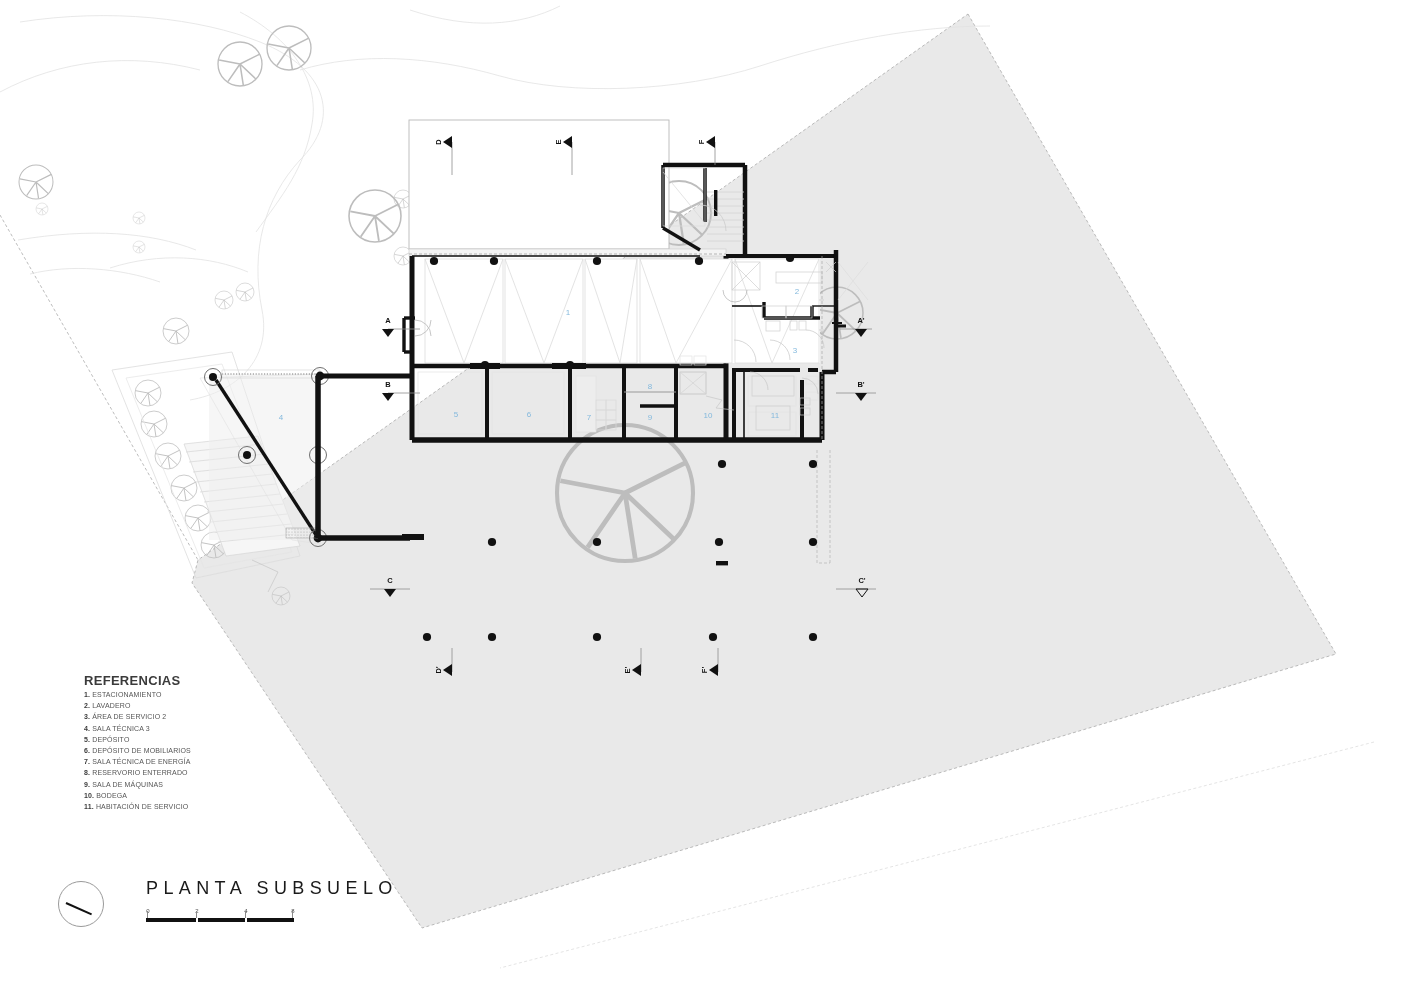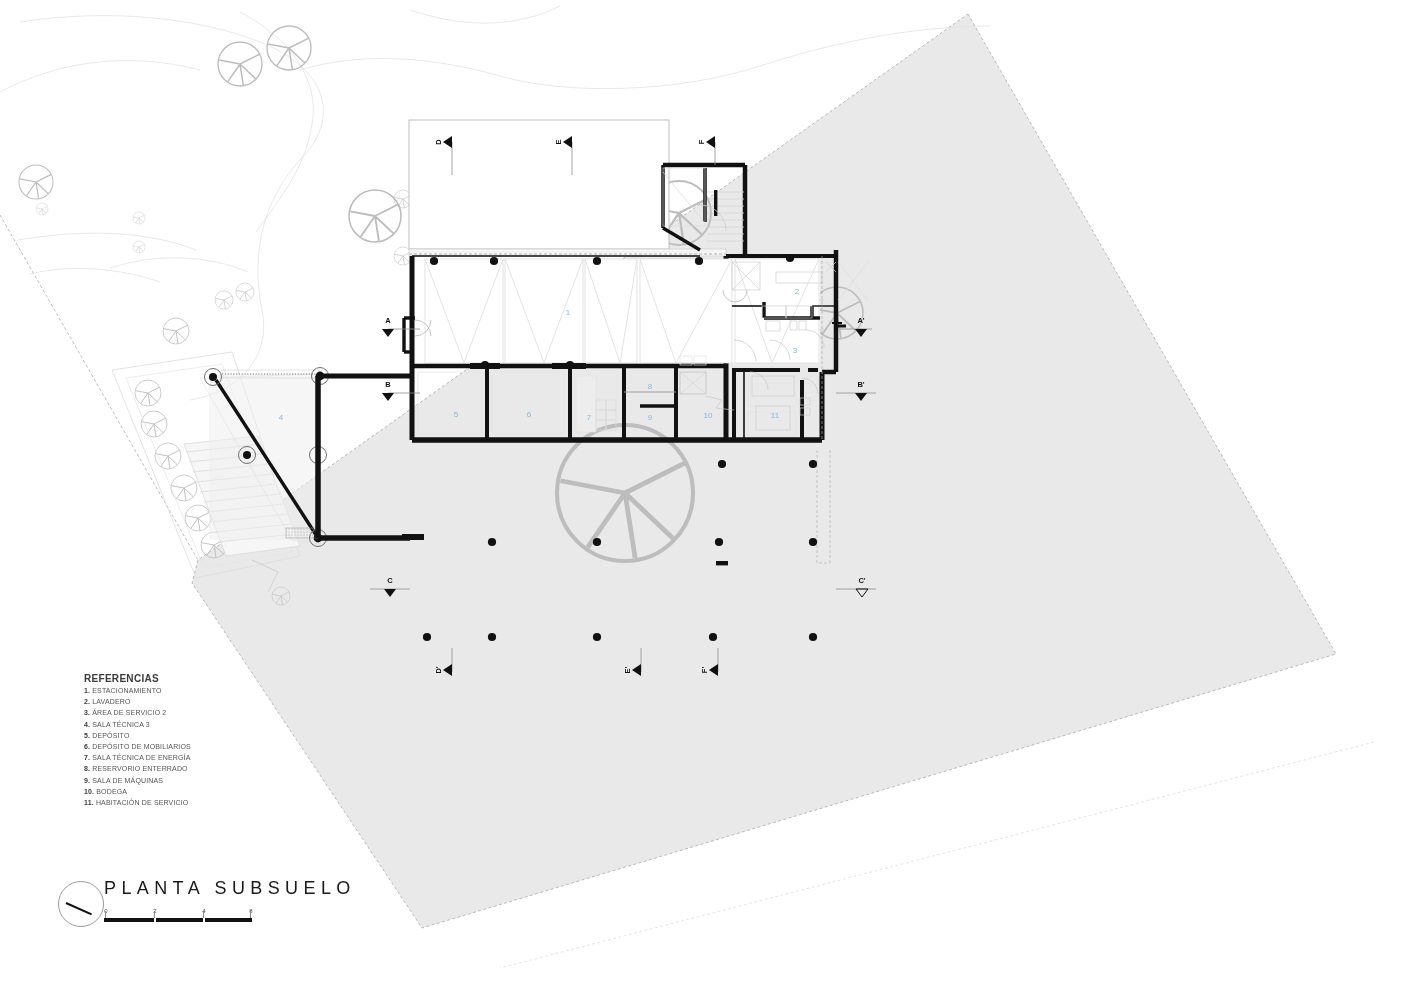--- a/index.html
+++ b/index.html
@@ -28,21 +28,21 @@
     display: block;
   }
   
   .legend {
     position: absolute;
     left: 84px;
     top: 673px;
     width: 230px;
   }
   .legend-title {
-    font-size: 10px;
+    font-size: 13px;
     font-weight: bold;
     letter-spacing: 0.3px;
     color: #3b3b3b;
     margin-bottom: 1px;
     font-family: "Liberation Sans", sans-serif;
   }
   .legend ol {
     list-style: none;
     margin: 0;
     padding: 0;
@@ -81,20 +81,21 @@
     position: absolute;
     left: 7px;
     top: 20px;
     width: 28px;
     height: 0;
     border-top: 2.4px solid #111;
     transform: rotate(24deg);
     transform-origin: left center;
   }
   .title-right {
+    margin-left: 42px;
   }
   .plan-title {
     font-size: 18px;
     letter-spacing: 5.4px;
     color: #1a1a1a;
     font-family: "Liberation Sans", sans-serif;
     font-weight: normal;
     margin: 0;
     white-space: nowrap;
   }

